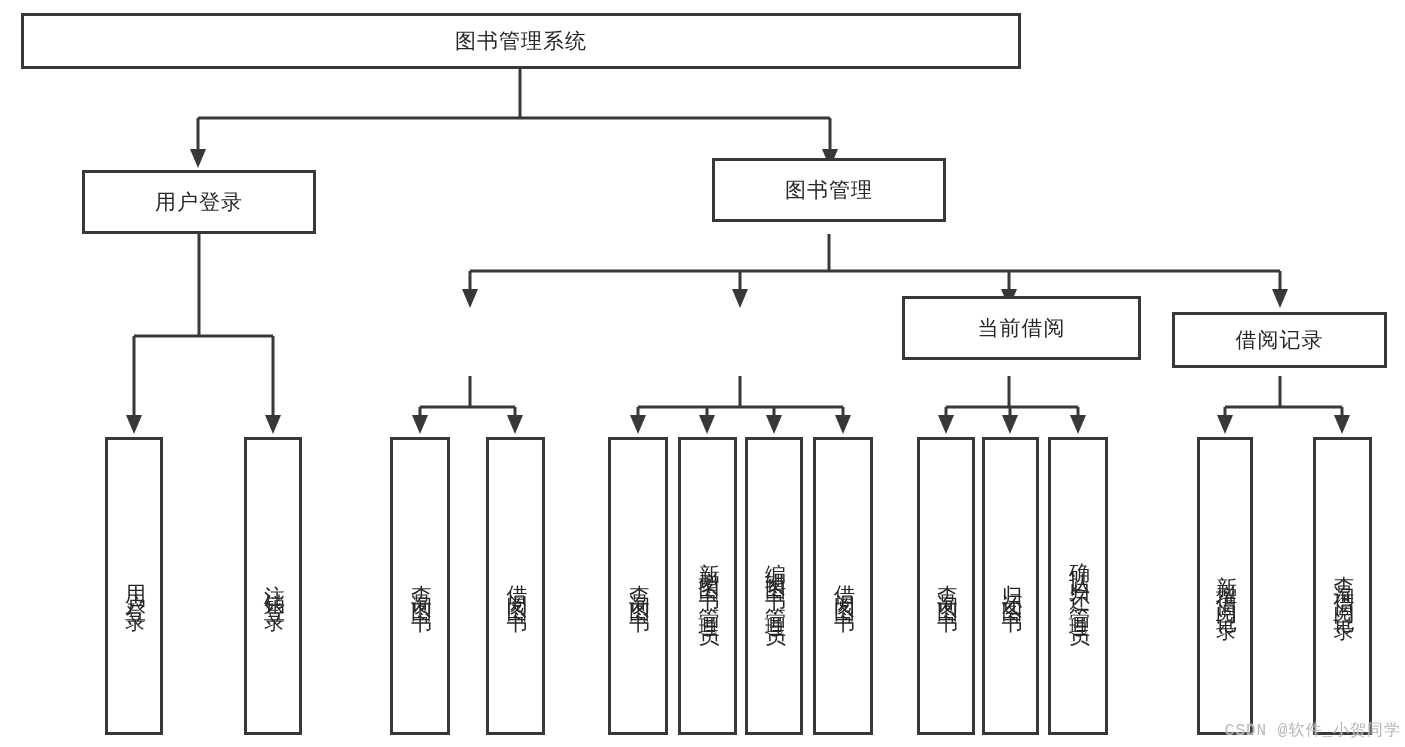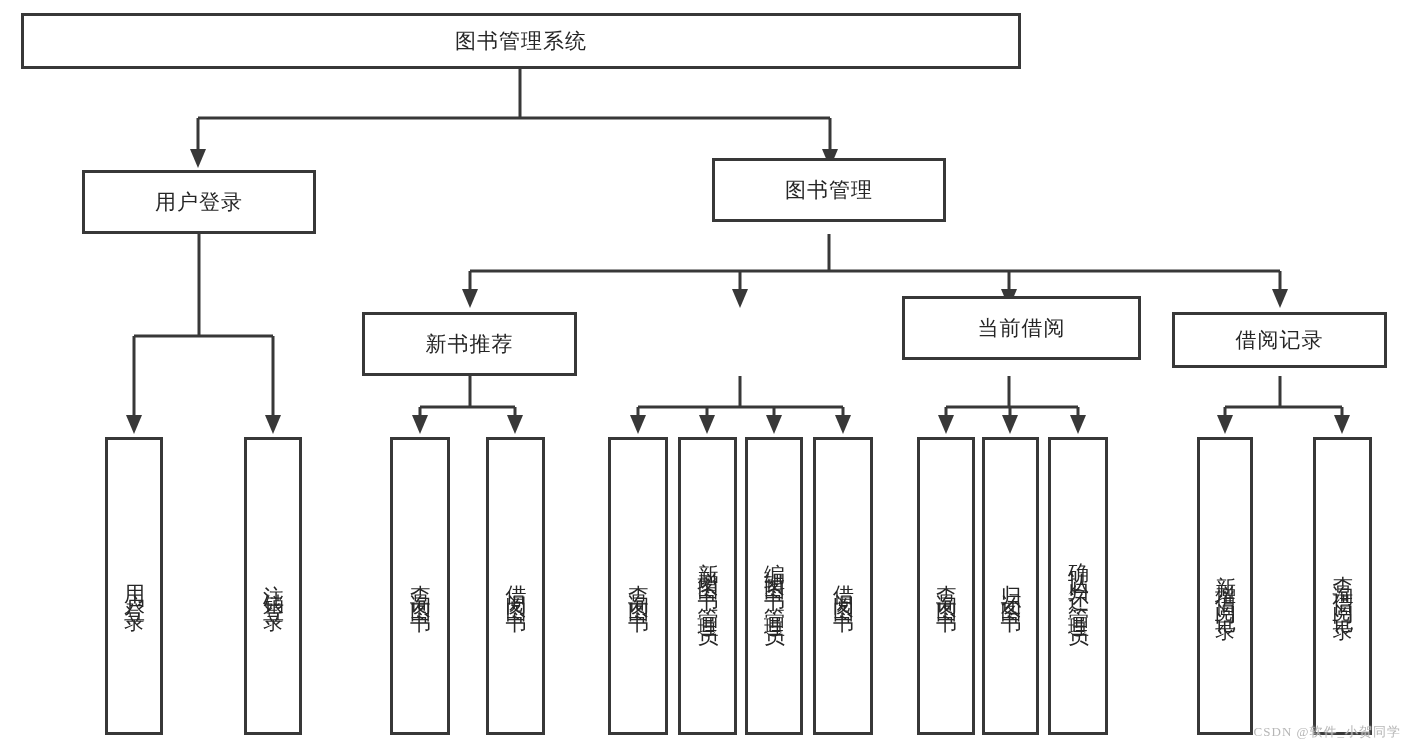--- a/index.html
+++ b/index.html
@@ -1,21 +1,21 @@
 <!DOCTYPE html>
 <html><head>
 <meta charset="utf-8">
 <style>
   html, body { margin: 0; padding: 0; background: #ffffff; }
   .canvas {
     position: relative;
     width: 1405px;
     height: 747px;
     background: #ffffff;
-    font-family: Liberation Serif, serif;
+    font-family: Liberation Mono, monospace;
     overflow: hidden;
   }
   svg.wires {
     position: absolute;
     left: 0; top: 0;
     width: 1405px; height: 747px;
     z-index: 1;
   }
   svg.wires path {
     fill: none;
@@ -43,21 +43,21 @@
     letter-spacing: 9px;
     line-height: 1;
     white-space: nowrap;
     color: #262626;
   }
   .watermark {
     position: absolute;
     right: 4px;
     bottom: 6px;
     z-index: 3;
-    font-size: 13px;
+    font-size: 16px;
     color: rgba(178,178,178,0.95);
     letter-spacing: 1px;
     white-space: nowrap;
     text-shadow: 0 0 2px #ffffff;
   }
 </style>
 </head>
 <body>
 
 <div class="canvas">
@@ -116,23 +116,20 @@
     <span>图书管理系统</span>
   </div>
 
   <div class="node lvl" style="left:82px; top:170px; width:234px; height:64px">
     <span>用户登录</span>
   </div>
   <div class="node lvl" style="left:712px; top:158px; width:234px; height:64px">
     <span>图书管理</span>
   </div>
 
-  <div class="node lvl" style="left:362px; top:312px; width:215px; height:64px">
-    <span>新书推荐</span>
-  </div>
   <div class="node lvl" style="left:902px; top:296px; width:239px; height:64px">
     <span>当前借阅</span>
   </div>
   <div class="node lvl" style="left:1172px; top:312px; width:215px; height:56px">
     <span>借阅记录</span>
   </div>
 
   <div class="node leaf" style="left:105px; width:58px">
     <span class="v-text">用户登录</span>
   </div>

